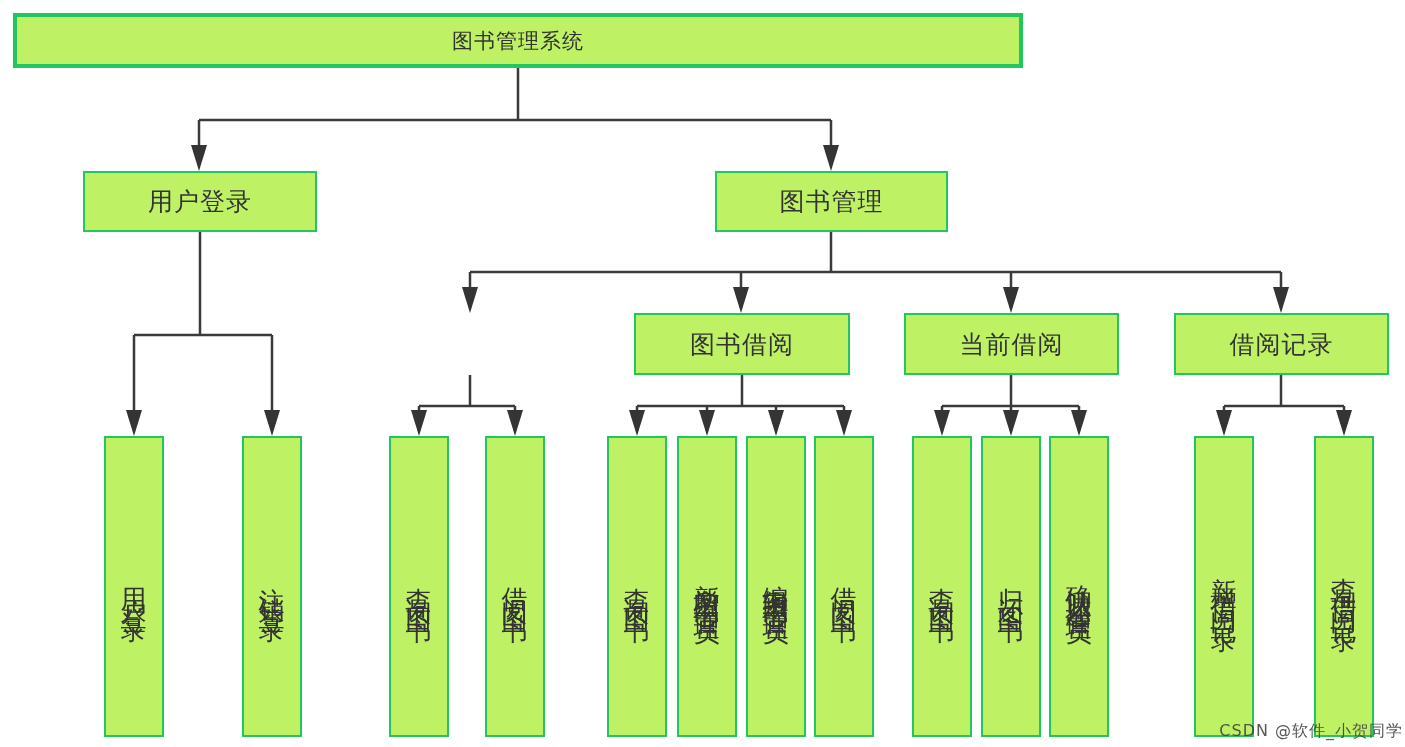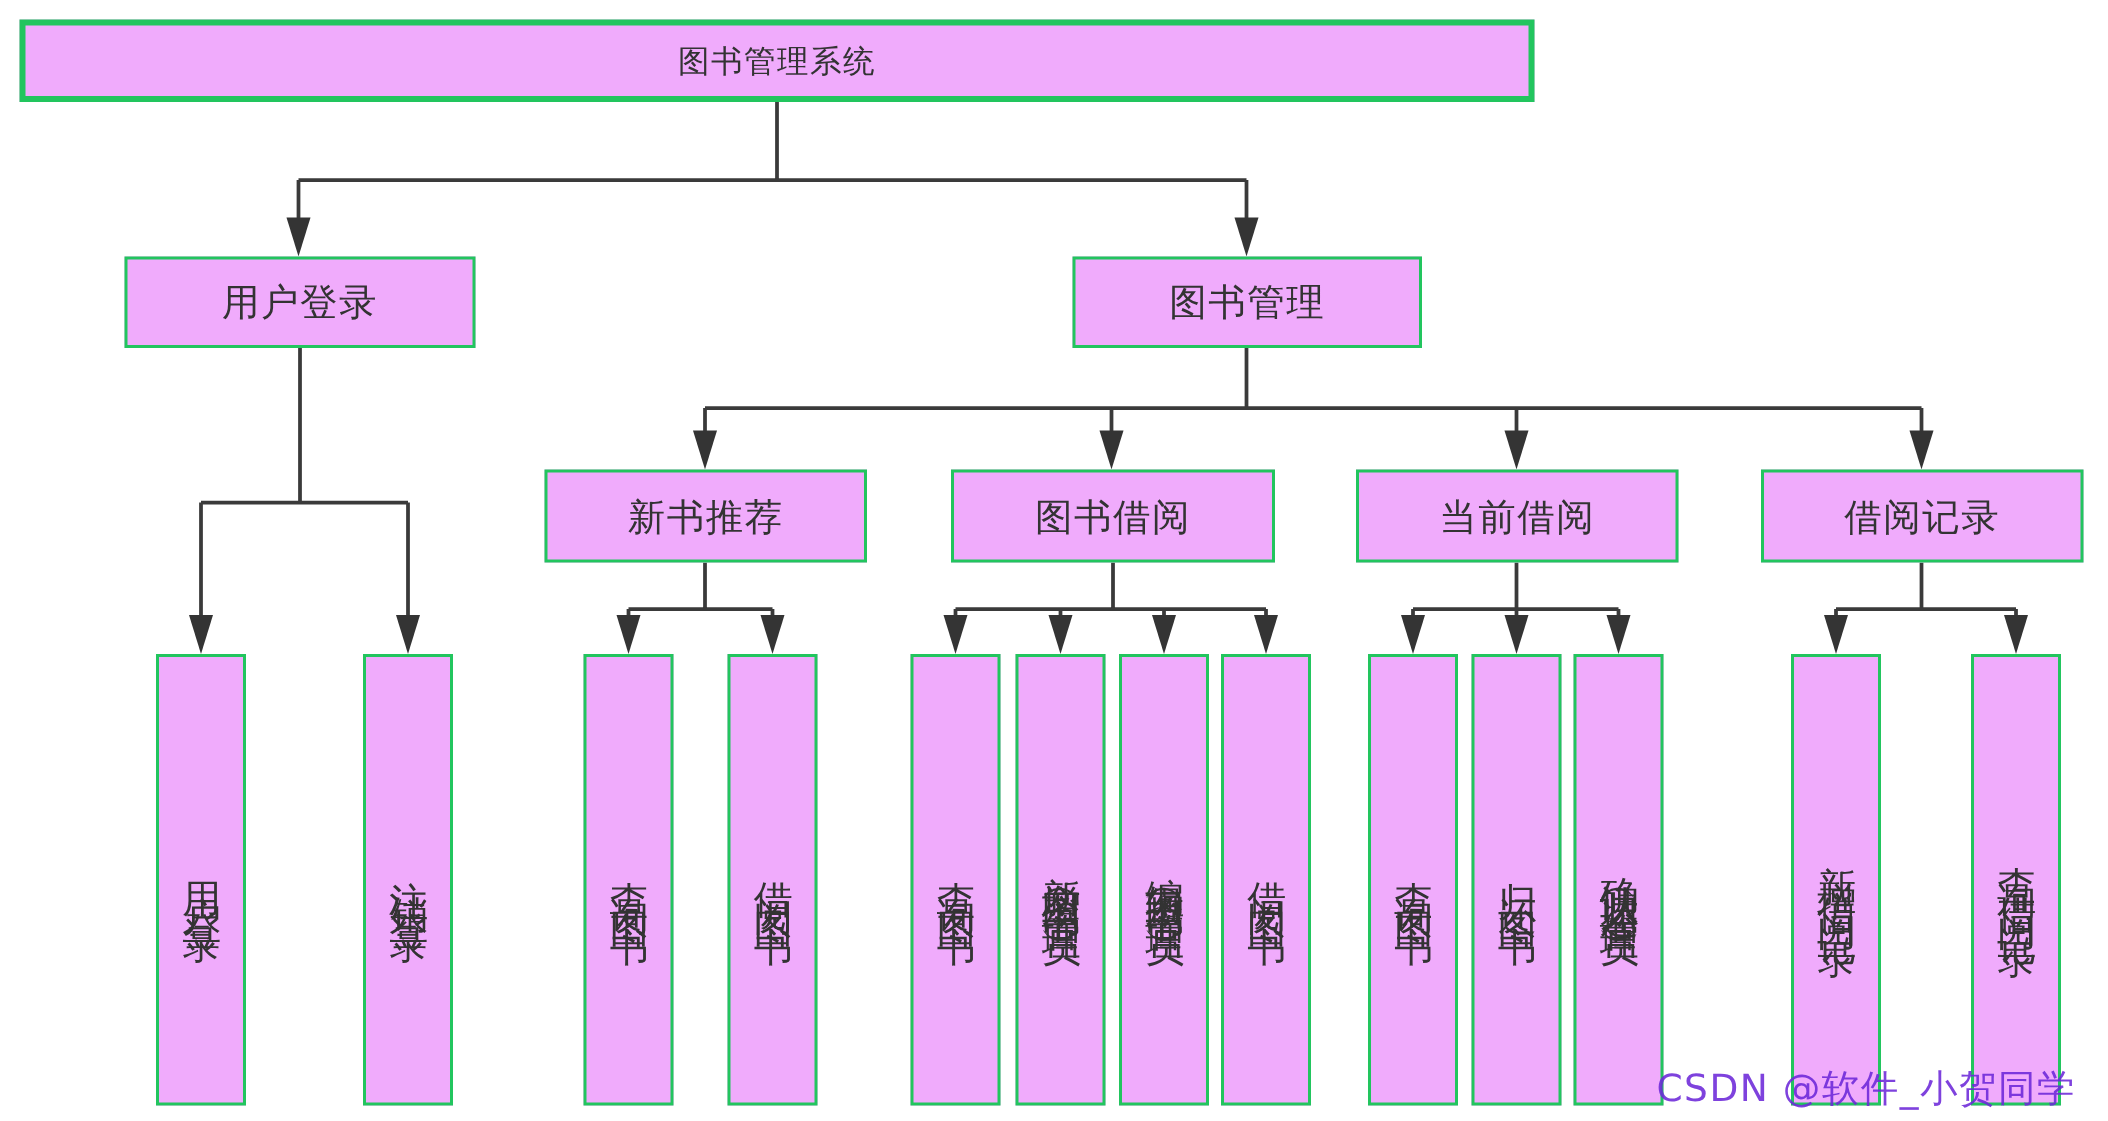--- a/index.html
+++ b/index.html
@@ -4,35 +4,35 @@
 <style>
   html,body { margin:0; padding:0; background:#fff; }
   .canvas {
     position:relative; width:1405px; height:747px; background:#ffffff;
     font-family:"DejaVu Sans", sans-serif; overflow:hidden;
   }
   .connectors { position:absolute; left:0; top:0; width:1405px; height:747px; }
   .connectors path { stroke:#3a3a3a; stroke-width:2.5; fill:none; }
   .connectors polygon { fill:#343434; stroke:none; }
   .box {
-    position:absolute; box-sizing:border-box; background:#f0abfc;
+    position:absolute; box-sizing:border-box; background:#bef264;
     border:2px solid #22c55e; color:#333333;
     display:flex; align-items:center; justify-content:center;
     text-align:center;
   }
   .root-box { border-width:4px; font-size:21px; letter-spacing:1px; }
   .hbox { font-size:25px; letter-spacing:1px; }
   .vbox span {
     writing-mode:vertical-rl; text-orientation:mixed;
     font-size:26px; line-height:1; letter-spacing:10px; display:block;
   }
   .vbox.tight span { letter-spacing:5px; }
   .watermark {
-    position:absolute; right:21px; bottom:5px;
-    font-size:25px; color:#6d28d9; opacity:0.88; letter-spacing:1px;
+    position:absolute; right:2px; bottom:5px;
+    font-size:16px; color:#404040; opacity:0.88; letter-spacing:1px;
     white-space:nowrap;
   }
 </style>
 </head>
 <body>
 
 <div class="canvas">
 
   <svg class="connectors" viewBox="0 0 1405 747" xmlns="http://www.w3.org/2000/svg">
     <g>
@@ -75,21 +75,20 @@
       <polygon points="1216,410 1232,410 1224,436"></polygon>
       <polygon points="1336,410 1352,410 1344,436"></polygon>
     </g>
   </svg>
 
   <div class="box root-box" style="left:13px; top:13px; width:1010px; height:55px;">图书管理系统</div>
 
   <div class="box hbox" style="left:83px; top:171px; width:234px; height:61px;">用户登录</div>
   <div class="box hbox" style="left:715px; top:171px; width:233px; height:61px;">图书管理</div>
 
-  <div class="box hbox" style="left:363px; top:313px; width:215px; height:62px;">新书推荐</div>
   <div class="box hbox" style="left:904px; top:313px; width:215px; height:62px;">当前借阅</div>
   <div class="box hbox" style="left:634px; top:313px; width:216px; height:62px;">图书借阅</div>
   <div class="box hbox" style="left:1174px; top:313px; width:215px; height:62px;">借阅记录</div>
 
   <div class="box vbox" style="left:104px; top:436px; width:60px; height:301px;">
     <span>用户登录</span>
   </div>
   <div class="box vbox" style="left:242px; top:436px; width:60px; height:301px;">
     <span>注销登录</span>
   </div>

